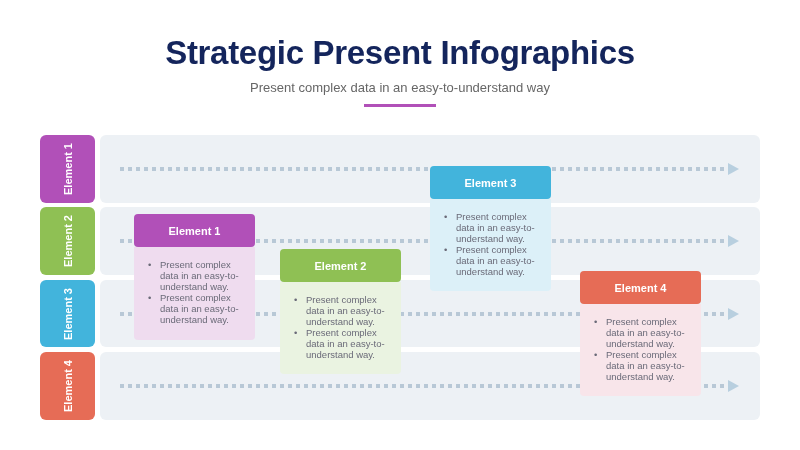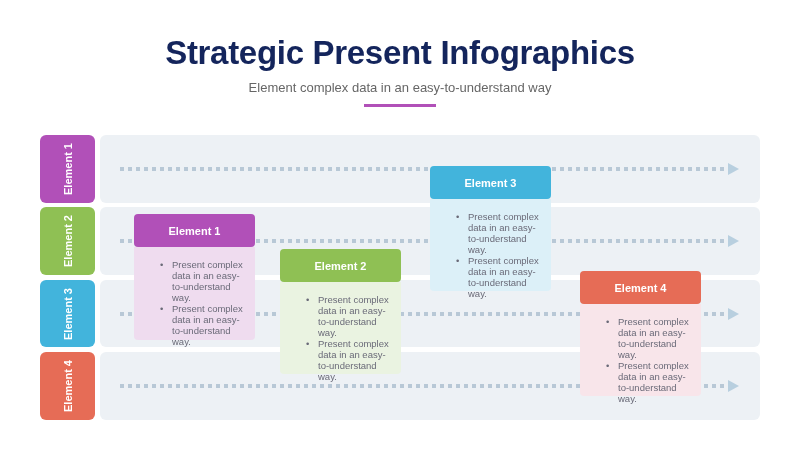--- a/index.html
+++ b/index.html
@@ -8,30 +8,30 @@
   .subtitle { position: absolute; top: 80px; left: 0; width: 800px; text-align: center; font-size: 13px; color: #666; }
   .underline { position: absolute; top: 104px; left: 364px; width: 72px; height: 3px; background: #b150b8; }
   .row-label { position: absolute; left: 40px; width: 55px; border-radius: 6px; color: #fff; font-weight: bold; font-size: 11px; display: flex; align-items: center; justify-content: center; }
   .row-label span { transform: rotate(-90deg); white-space: nowrap; }
   .lane { position: absolute; left: 100px; width: 660px; background: #edf1f5; border-radius: 6px; }
   .dots { position: absolute; left: 20px; width: 610px; top: 50%; margin-top: -2px; height: 4px;
           background-image: repeating-linear-gradient(to right, #b8c8d6 0, #b8c8d6 4px, transparent 4px, transparent 8px); }
   .arrow { position: absolute; top: 50%; margin-top: -6px; left: 628px; width: 0; height: 0; border-top: 6px solid transparent; border-bottom: 6px solid transparent; border-left: 11px solid #b8cfdf; }
   .card { position: absolute; width: 121px; }
   .card-head { height: 33px; border-radius: 4px; color: #fff; font-weight: bold; font-size: 11px; display: flex; align-items: center; justify-content: center; position: relative; z-index: 2; }
-  .card-body { margin: 0 0; border-radius: 0 0 4px 4px; padding: 12px 10px 10px 24px; font-size: 9.5px; line-height: 11px; color: #6a6a78; }
+  .card-body { margin: 0 0; border-radius: 0 0 4px 4px; padding: 12px 10px 10px 12px; font-size: 9.5px; line-height: 11px; color: #6a6a78; }
   .card-body ul { list-style: none; }
   .card-body li { position: relative; padding-left: 14px; }
   .card-body li::before { content: "\2022"; position: absolute; left: 2px; top: 0; }
 </style>
 </head>
 <body>
 
 <div class="title">Strategic Present Infographics</div>
-<div class="subtitle">Element complex data in an easy-to-understand way</div>
+<div class="subtitle">Present complex data in an easy-to-understand way</div>
 <div class="underline"></div>
 
 <div class="row-label" style="top:135px;height:68px;background:#b150b8;">
     <span>Element 1</span>
   </div>
 <div class="row-label" style="top:207px;height:68px;background:#8fc054;">
     <span>Element 2</span>
   </div>
 <div class="row-label" style="top:280px;height:67px;background:#42b4dc;">
     <span>Element 3</span>

